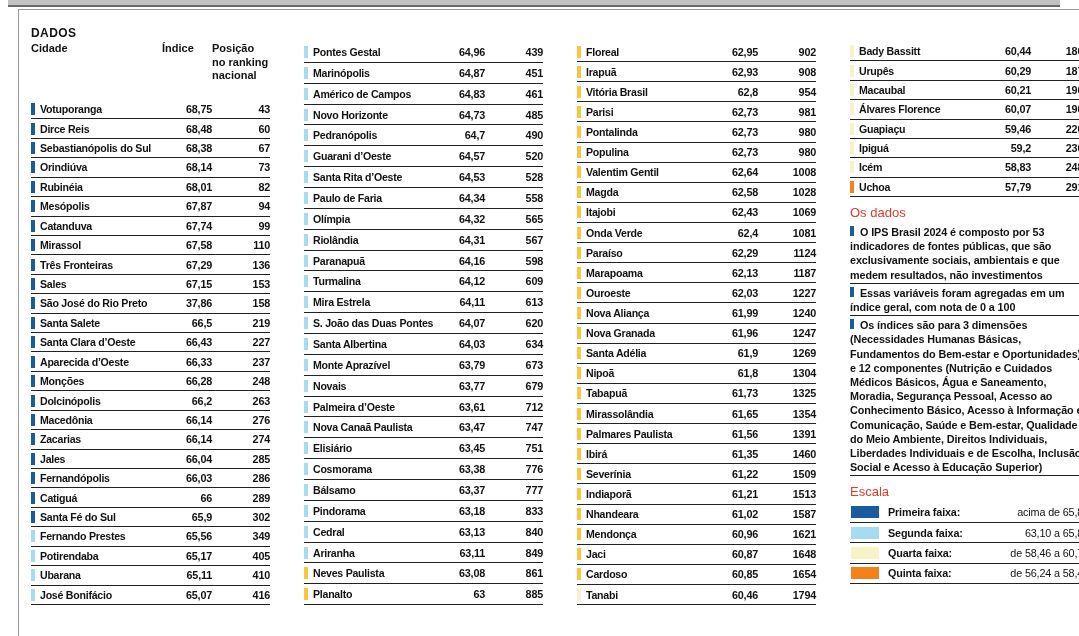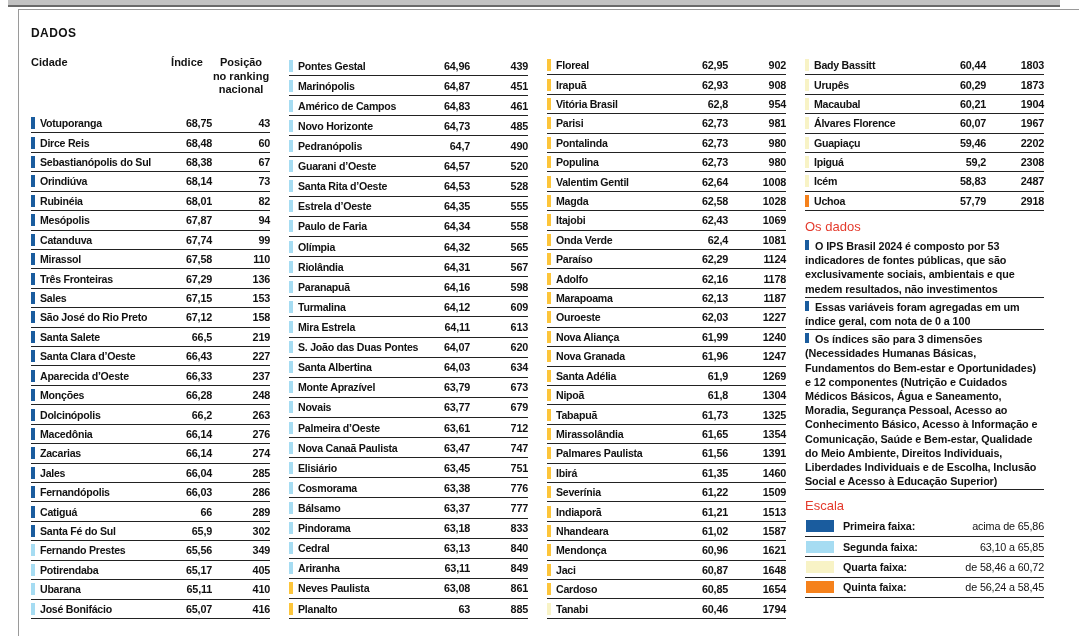--- a/index.html
+++ b/index.html
@@ -13,26 +13,26 @@
     background:var(--topbar_grey);border-bottom:2px solid var(--topbar_edge);
     box-sizing:border-box;
   }
   .panel{
     position:absolute;left:18px;top:9px;width:1061px;height:627px;
     box-sizing:border-box;border-left:1px solid var(--frame_grey);
     border-top:1px solid var(--frame_grey);
     padding:14px 6px 0 12px;background:#fff;
   }
   .title{font-size:12px;font-weight:700;letter-spacing:.4px;line-height:18px}
-  .columns{display:flex;gap:19px;margin-top:14px}
+  .columns{display:flex;gap:34px;}
   .col{width:239px;flex:none}
   .thead{display:flex;height:58px;font-size:11px;font-weight:700;line-height:13.5px}
   .th-city{flex:1}
-  .th-idx{width:50px;text-align:center;flex:none}
-  .th-rank{width:58px;text-align:center;flex:none}
+  .th-idx{width:50px;text-align:left;flex:none}
+  .th-rank{width:58px;text-align:left;flex:none}
   .th-rank span{display:block}
   .rows{display:flex;flex-direction:column}
   .col-a .rows{height:505px}
   .col-b .rows{height:563px}
   .col-c .rows{height:563px}
   .col-d .rows{height:155px}
   .row{flex:1;min-height:0;display:flex;align-items:center;border-bottom:1px solid var(--rule_dark)}
   .marker{width:4px;height:12px;flex:none;margin-right:5px}
   .city{flex:1;font-size:10.6px;font-weight:700;letter-spacing:-.25px;white-space:nowrap;overflow:hidden}
   .idx{width:50px;text-align:right;font-size:10.8px;font-weight:700;flex:none;letter-spacing:-.2px}
@@ -128,21 +128,21 @@
           </div>
           <div class="row">
             <span class="marker band1"></span>
             <span class="city">Sales</span>
             <span class="idx">67,15</span>
             <span class="rank">153</span>
           </div>
           <div class="row">
             <span class="marker band1"></span>
             <span class="city">São José do Rio Preto</span>
-            <span class="idx">67,12</span>
+            <span class="idx">37,86</span>
             <span class="rank">158</span>
           </div>
           <div class="row">
             <span class="marker band1"></span>
             <span class="city">Santa Salete</span>
             <span class="idx">66,5</span>
             <span class="rank">219</span>
           </div>
           <div class="row">
             <span class="marker band1"></span>
@@ -270,26 +270,20 @@
             <span class="rank">520</span>
           </div>
           <div class="row">
             <span class="marker band2"></span>
             <span class="city">Santa Rita d’Oeste</span>
             <span class="idx">64,53</span>
             <span class="rank">528</span>
           </div>
           <div class="row">
             <span class="marker band2"></span>
-            <span class="city">Estrela d’Oeste</span>
-            <span class="idx">64,35</span>
-            <span class="rank">555</span>
-          </div>
-          <div class="row">
-            <span class="marker band2"></span>
             <span class="city">Paulo de Faria</span>
             <span class="idx">64,34</span>
             <span class="rank">558</span>
           </div>
           <div class="row">
             <span class="marker band2"></span>
             <span class="city">Olímpia</span>
             <span class="idx">64,32</span>
             <span class="rank">565</span>
           </div>
@@ -464,26 +458,20 @@
             <span class="marker band3"></span>
             <span class="city">Onda Verde</span>
             <span class="idx">62,4</span>
             <span class="rank">1081</span>
           </div>
           <div class="row">
             <span class="marker band3"></span>
             <span class="city">Paraíso</span>
             <span class="idx">62,29</span>
             <span class="rank">1124</span>
-          </div>
-          <div class="row">
-            <span class="marker band3"></span>
-            <span class="city">Adolfo</span>
-            <span class="idx">62,16</span>
-            <span class="rank">1178</span>
           </div>
           <div class="row">
             <span class="marker band3"></span>
             <span class="city">Marapoama</span>
             <span class="idx">62,13</span>
             <span class="rank">1187</span>
           </div>
           <div class="row">
             <span class="marker band3"></span>
             <span class="city">Ouroeste</span>

